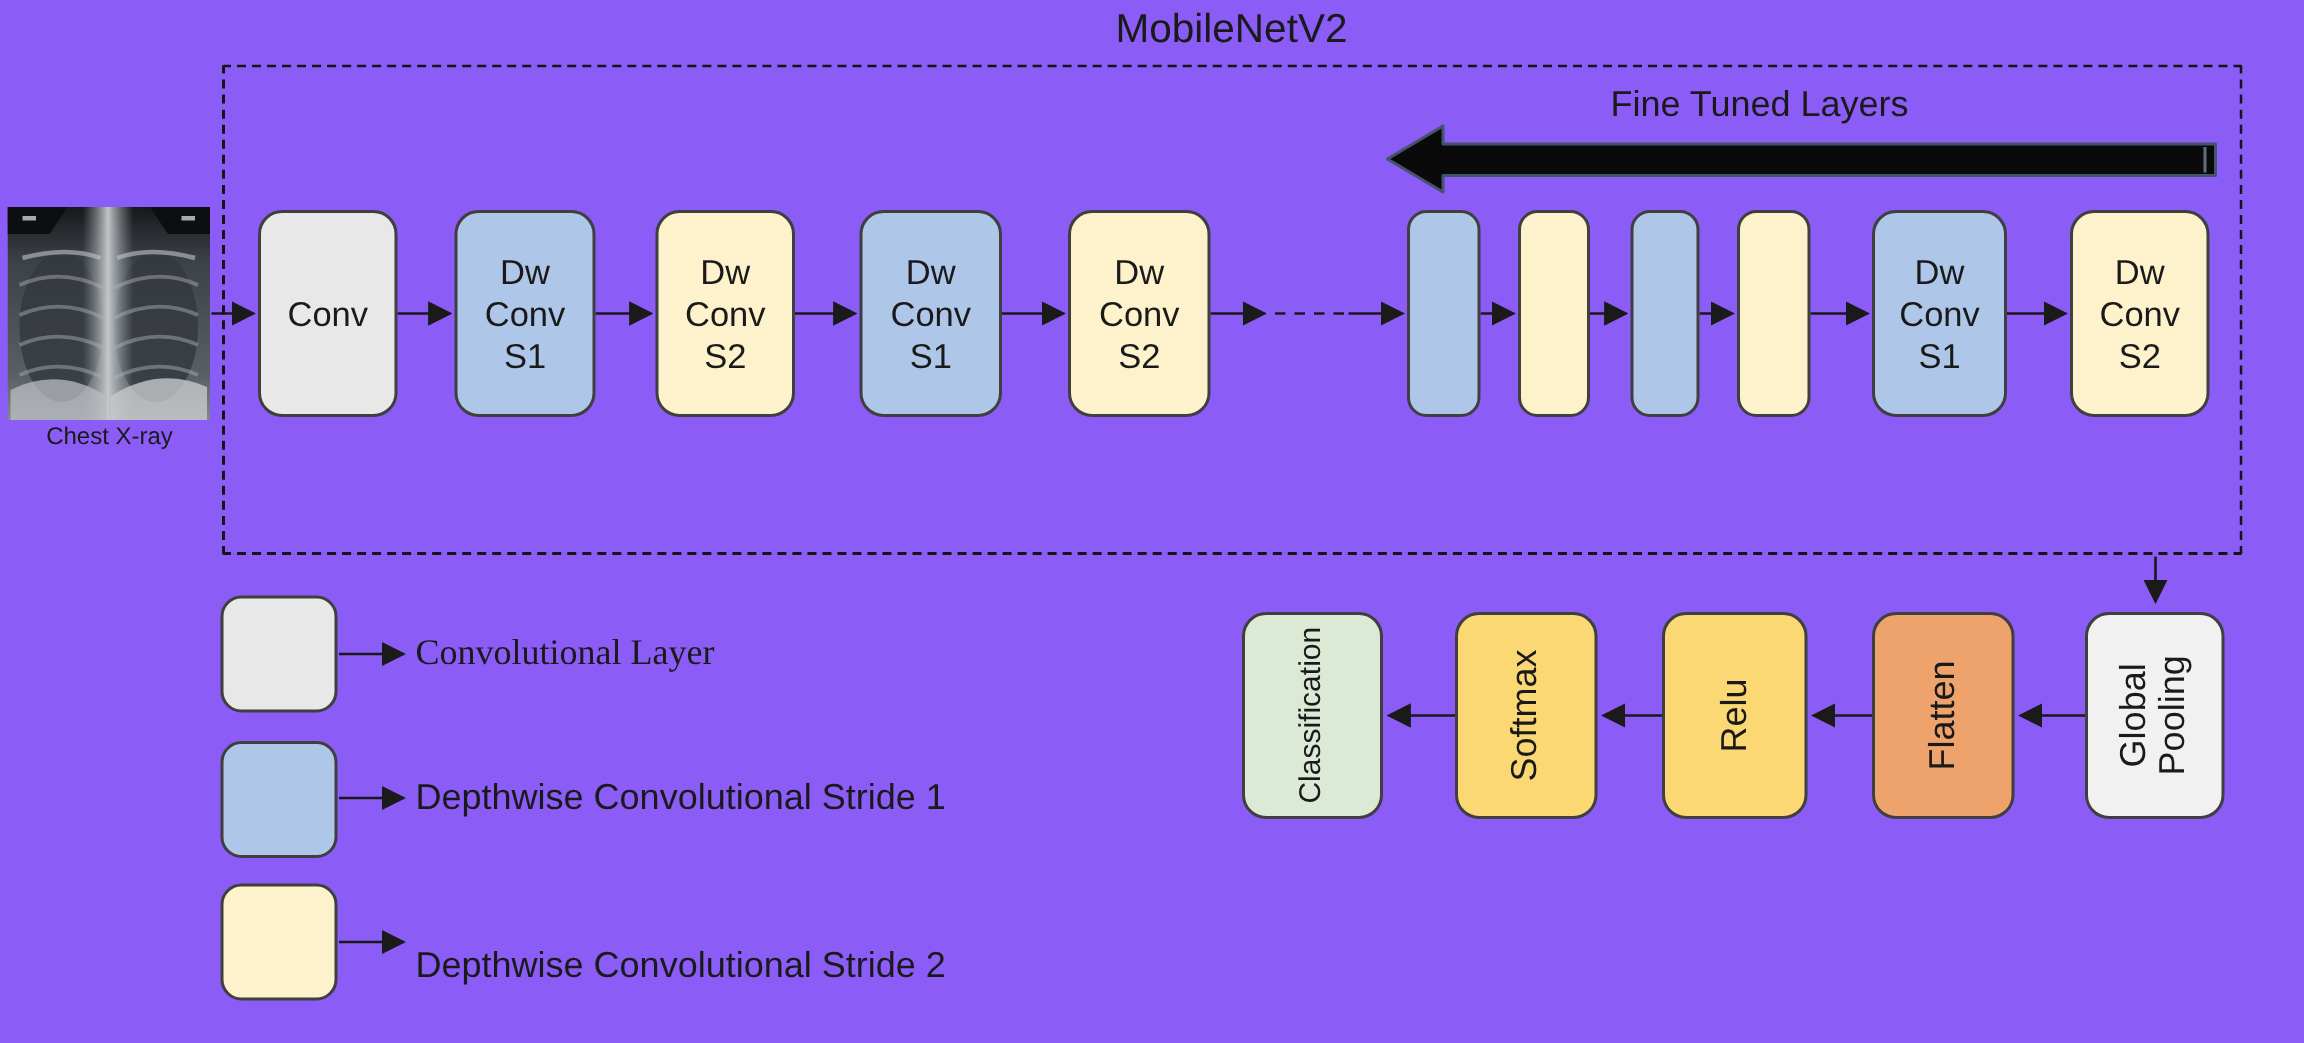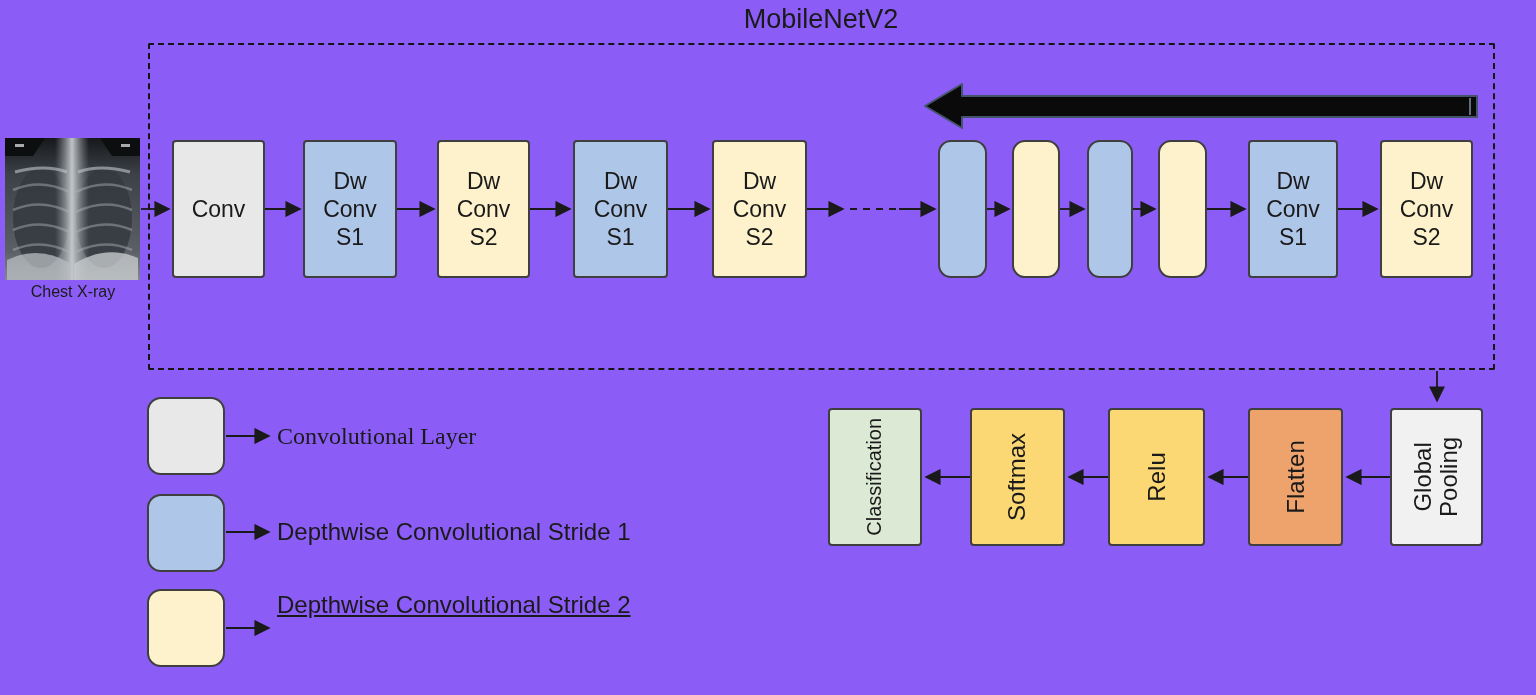--- a/index.html
+++ b/index.html
@@ -2,21 +2,21 @@
 <html><head>
 <meta charset="utf-8">
 <style>
   html,body{margin:0;padding:0;background:#ffffff;}
   body{font-family:"Liberation Sans", sans-serif;color:#1a1a1a;}
   .canvas{position:relative;width:1536px;height:695px;background:#8b5cf6;overflow:hidden;}
   svg.overlay{position:absolute;left:0;top:0;pointer-events:none;}
   .title{position:absolute;left:821px;top:4px;transform:translateX(-50%);font-size:27px;white-space:nowrap;}
   .finetuned{position:absolute;left:1173px;top:56px;transform:translateX(-50%);font-size:24px;white-space:nowrap;}
   .dashedbox{position:absolute;left:148px;top:43px;width:1347px;height:327px;border:2px dashed #151515;box-sizing:border-box;border-radius:2px;}
-  .box{position:absolute;border:2px solid #3f3f3f;border-radius:4px;display:flex;align-items:center;justify-content:center;box-sizing:border-box;background:#eee;}
+  .box{position:absolute;border:2px solid #3f3f3f;border-radius:16px;display:flex;align-items:center;justify-content:center;box-sizing:border-box;background:#eee;}
   .box.narrow{border-radius:13px;}
   .lbl{white-space:pre-line;text-align:center;font-size:23px;line-height:1.22;}
   .vlbl{transform:rotate(-90deg);white-space:pre-line;text-align:center;font-size:24px;line-height:1.08;}
   .vlbl.small{font-size:20px;}
   .xray{position:absolute;left:5px;top:138px;width:135px;height:142px;}
   .xray-label{position:absolute;left:73px;top:283px;transform:translateX(-50%);font-size:16px;white-space:nowrap;}
   .legend-swatch{position:absolute;left:147px;width:78px;height:78px;border:2px solid #3f3f3f;border-radius:14px;box-sizing:border-box;}
   .legend-label{position:absolute;left:277px;transform:translateY(-50%);font-size:24px;white-space:nowrap;}
 </style>
 </head>
@@ -57,20 +57,21 @@
 
     <line x1="226" y1="436" x2="269" y2="436" stroke="#1a1a1a" stroke-width="1.8" marker-end="url(#ah)"></line>
     <line x1="226" y1="532" x2="269" y2="532" stroke="#1a1a1a" stroke-width="1.8" marker-end="url(#ah)"></line>
     <line x1="226" y1="628" x2="269" y2="628" stroke="#1a1a1a" stroke-width="1.8" marker-end="url(#ah)"></line>
 
     <polygon points="925,106 962,84 962,96 1477,96 1477,117 962,117 962,128" fill="#0a0a0a" stroke="#44546a" stroke-width="2" stroke-linejoin="round"></polygon>
     <line x1="1470" y1="98" x2="1470" y2="115" stroke="#8897b0" stroke-width="2" opacity="0.7"></line>
   </svg>
 
   <div class="title">MobileNetV2</div>
+  <div class="finetuned">Fine Tuned Layers</div>
 
   <div class="dashedbox"></div>
 
   <svg class="xray" viewBox="0 0 135 142">
     <defs>
       <linearGradient id="xbg" x1="0" y1="0" x2="0" y2="1">
         <stop offset="0" stop-color="#16181b"></stop>
         <stop offset="0.25" stop-color="#3c4147"></stop>
         <stop offset="0.8" stop-color="#5a6066"></stop>
         <stop offset="1" stop-color="#83898e"></stop>
@@ -161,15 +162,15 @@
   <div class="box" style="left: 1390px; top: 408px; width: 93px; height: 138px; background: rgb(241, 241, 241);">
     <span class="vlbl">Global
 Pooling</span>
   </div>
 
   <div class="legend-swatch" style="top: 397px; background: rgb(232, 232, 232);"></div>
   <div class="legend-label" style="top:436px;font-family:Liberation Serif, serif;">Convolutional Layer</div>
   <div class="legend-swatch" style="top: 494px; background: rgb(174, 198, 232);"></div>
   <div class="legend-label" style="top:532px;">Depthwise Convolutional Stride 1</div>
   <div class="legend-swatch" style="top: 589px; background: rgb(253, 242, 204);"></div>
-  <div class="legend-label" style="top:605px;text-decoration:underline;">Depthwise Convolutional Stride 2</div>
+  <div class="legend-label" style="top:644px;">Depthwise Convolutional Stride 2</div>
 
 </div>
 
 </body></html>

